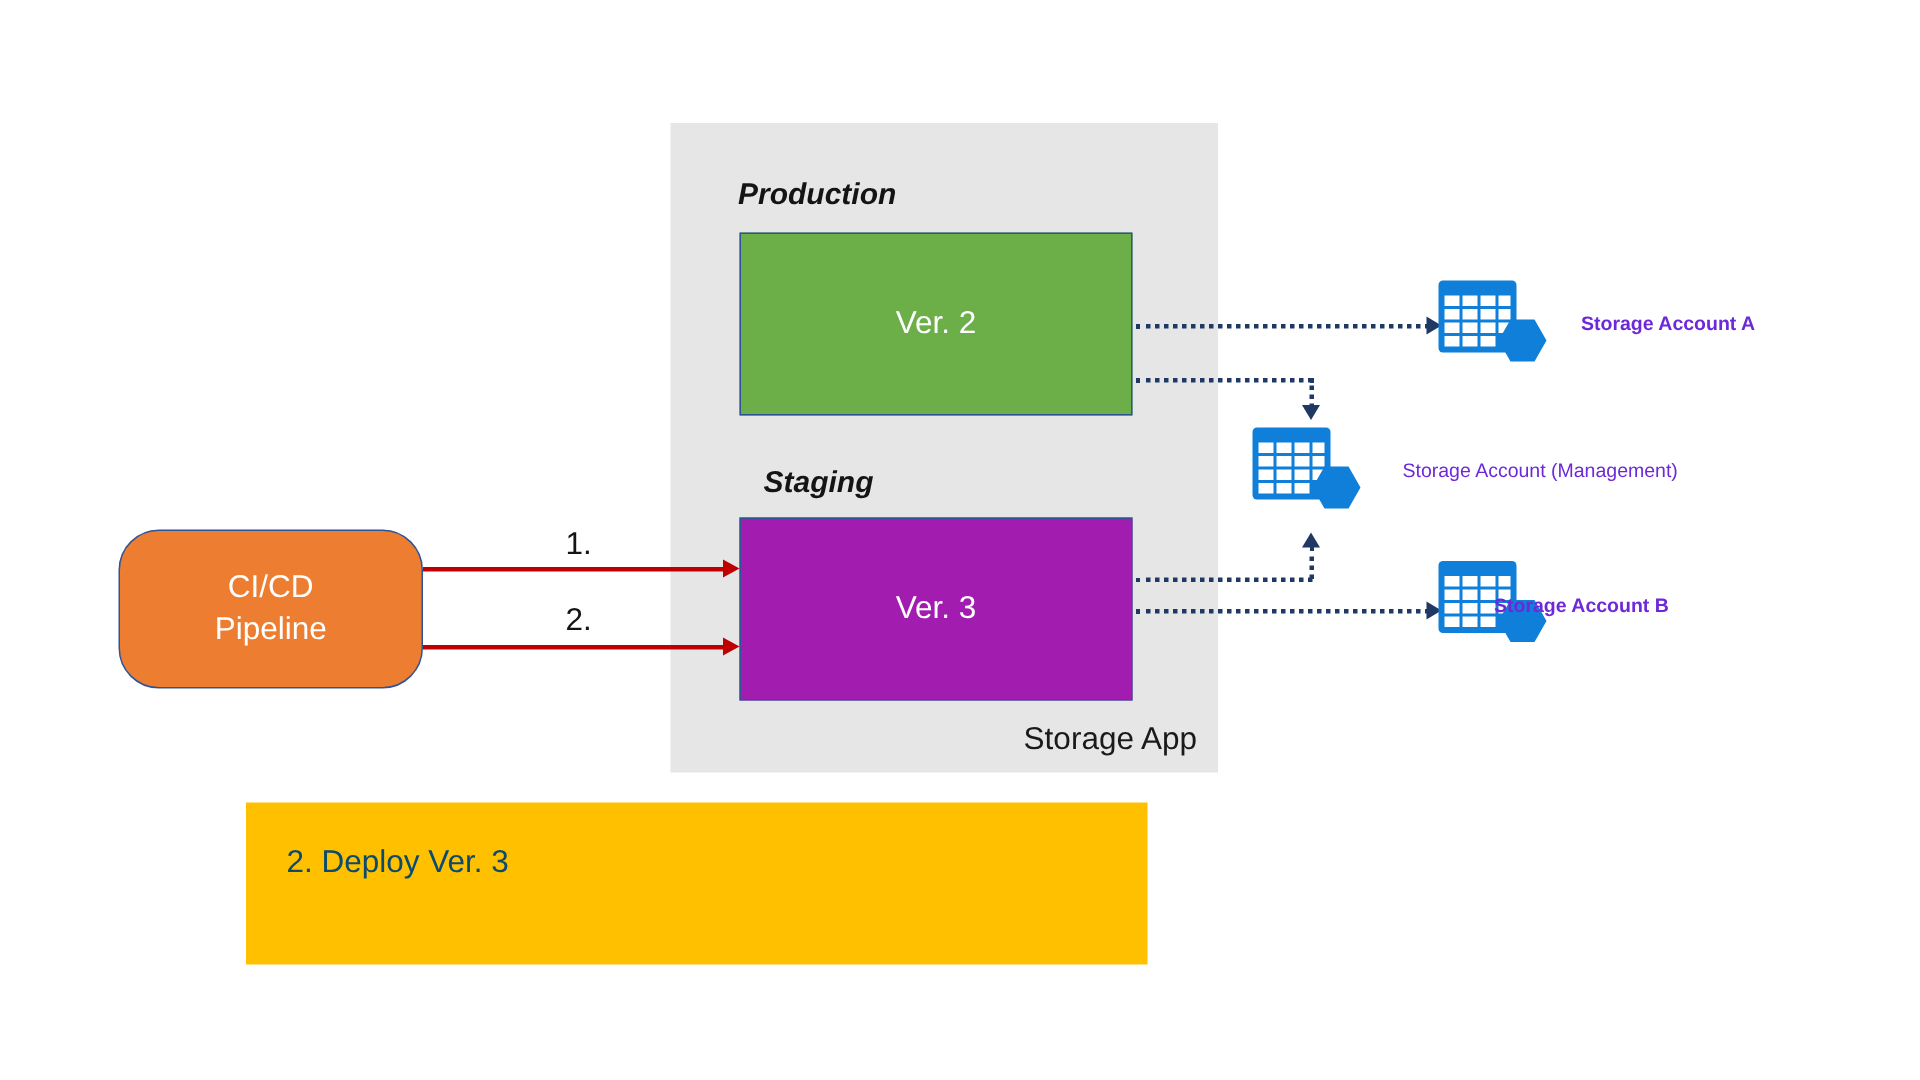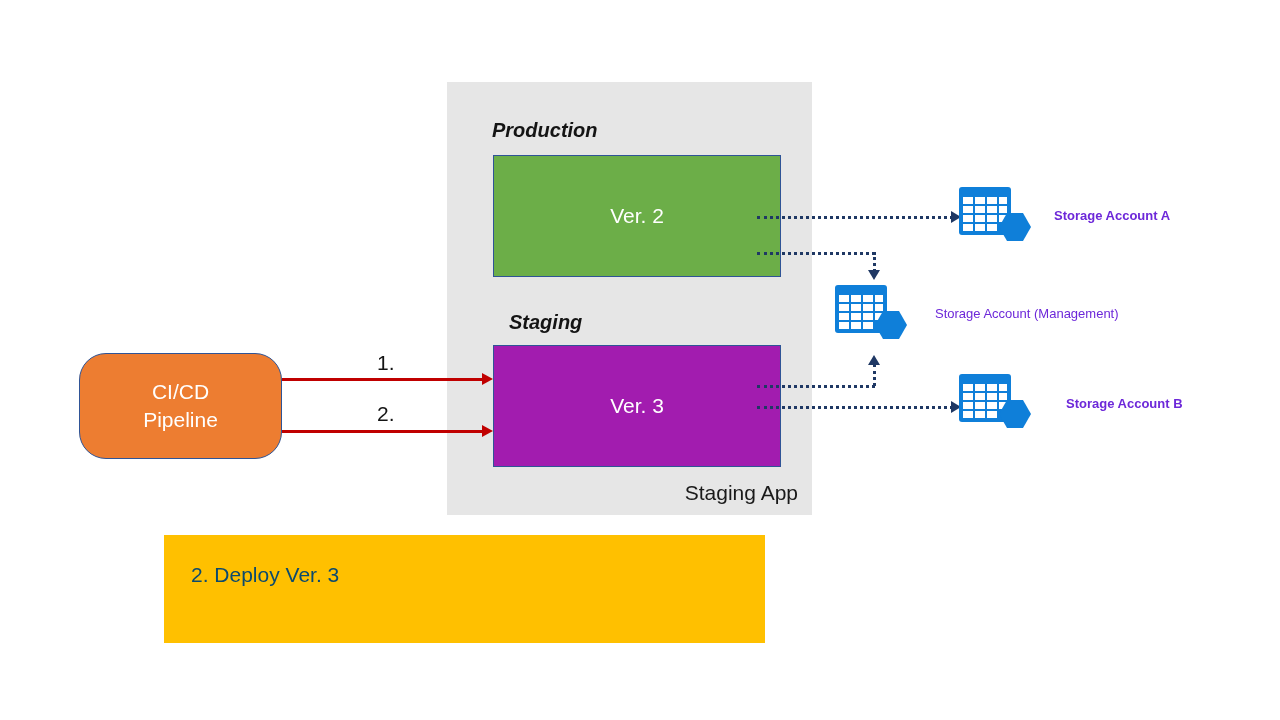--- a/index.html
+++ b/index.html
@@ -43,21 +43,21 @@
     font-weight: bold;
     font-style: italic;
     color: #141414;
     text-align: center;
   }
   #production-title { left: 492px; top: 119px; }
   #staging-title    { left: 509px; top: 311px; }
 
   
   .version-box {
-    width: 288px;
+    width: 262px;
     height: 122px;
     border: 1.5px solid #2f5496;
     box-sizing: border-box;
     display: flex;
     align-items: center;
     justify-content: center;
     color: #ffffff;
     font-size: 21px;
   }
   #production-slot-box {
@@ -164,21 +164,21 @@
   #storage-b-icon    { left: 957px; top: 372px; }
 
   .storage-label {
     font-size: 13px;
     color: #6d28d9;
     white-space: nowrap;
   }
   .storage-label.bold { font-weight: bold; }
   #storage-a-label    { left: 1054px; top: 208px; }
   #storage-mgmt-label { left: 935px; top: 306px; }
-  #storage-b-label    { left: 1066px; top: 396px; }
+  #storage-b-label    { left: 996px; top: 396px; }
 
   
   #deploy-banner {
     left: 164px;
     top: 535px;
     width: 601px;
     height: 108px;
     background: #ffc000;
   }
   #deploy-banner-text {
@@ -200,21 +200,21 @@
   <div class="abs slot-title" id="staging-title">Staging</div>
 
   <div class="abs version-box" id="production-slot-box">
     <span>Ver. 2</span>
   </div>
 
   <div class="abs version-box" id="staging-slot-box">
     <span>Ver. 3</span>
   </div>
 
-  <div class="abs" id="function-app-label">Staging App</div>
+  <div class="abs" id="function-app-label">Storage App</div>
 
   <div class="abs" id="cicd-pipeline-box">
     <span>CI/CD</span>
     <span>Pipeline</span>
   </div>
 
   <div class="abs red-line" id="red-arrow-1-line"></div>
   <div class="abs red-head" id="red-arrow-1-head"></div>
   <div class="abs step-number" id="step-label-1">1.</div>
 

